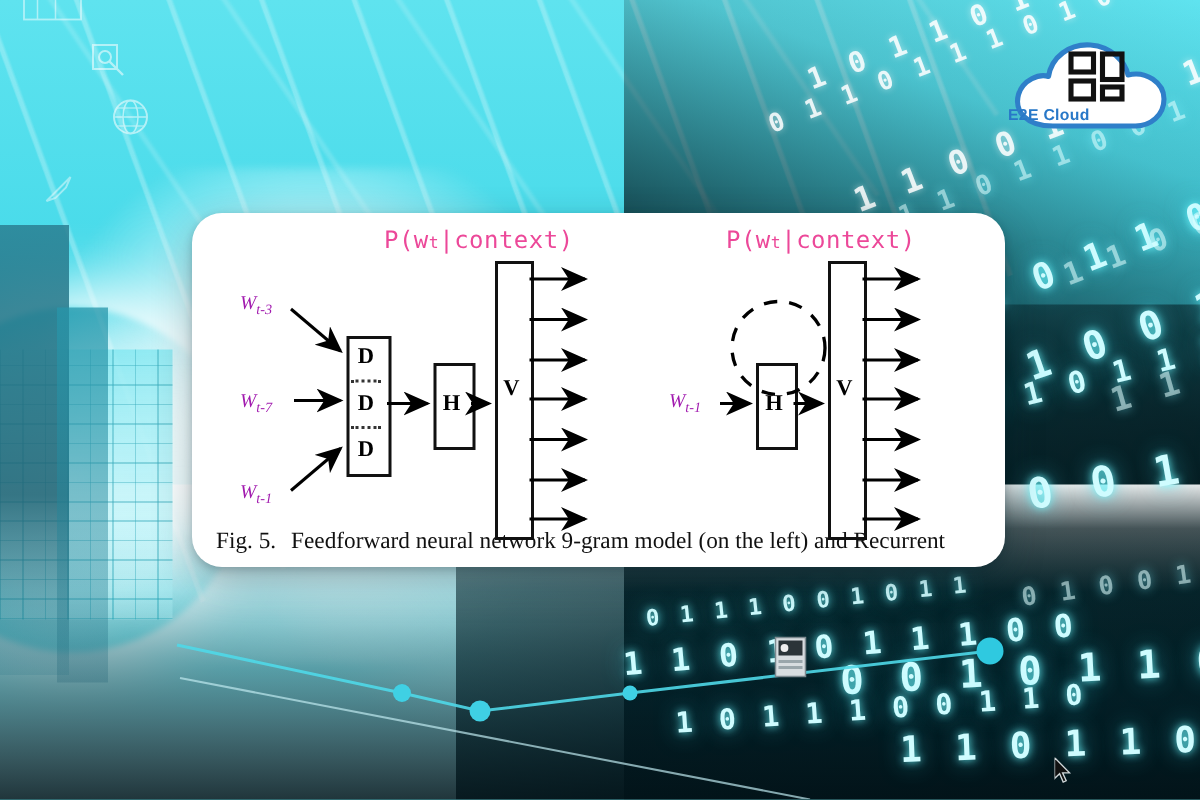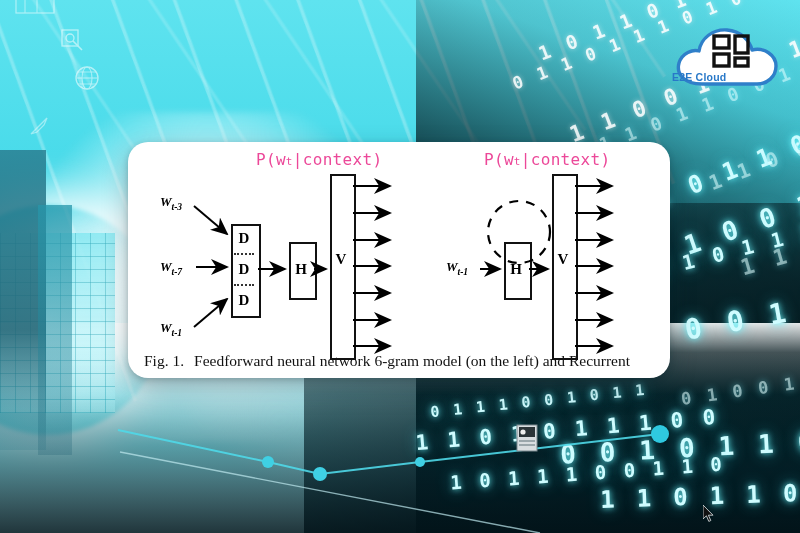--- a/index.html
+++ b/index.html
@@ -103,21 +103,21 @@
   }
   .fig-title .sub{font-size:11px;}
   .caption{
     position:absolute;left:16px;bottom:8px;
     font-family:"Liberation Serif","DejaVu Serif",serif;
     font-size:15.5px;color:#111;white-space:nowrap;
   }
   .caption .lbl{margin-right:10px;}
   .wlabel{
     position:absolute;font-family:"Liberation Serif","DejaVu Serif",serif;
-    font-style:italic;font-weight:700;font-size:13px;color:#000000;white-space:nowrap;
+    font-style:italic;font-weight:400;font-size:13px;color:#a21caf;white-space:nowrap;
   }
   .wlabel sub{font-size:9.5px;font-style:italic;}
   .boxlabel{
     position:absolute;display:flex;align-items:center;justify-content:center;
     font-family:"Liberation Serif","DejaVu Serif",serif;
     font-weight:700;font-size:15px;color:#000;
   }
   .unitbox{position:absolute;border:2px solid #111;background:#fff;}
   .dcol{position:absolute;border:2px solid #111;background:#fff;}
   .dotline{position:absolute;border-top:2px dotted #333;}
@@ -285,21 +285,21 @@
         <line x1="447" y1="44" x2="484" y2="44" stroke="#000" stroke-width="2" marker-end="url(#ah)"></line>
         <line x1="447" y1="71" x2="484" y2="71" stroke="#000" stroke-width="2" marker-end="url(#ah)"></line>
         <line x1="447" y1="98" x2="484" y2="98" stroke="#000" stroke-width="2" marker-end="url(#ah)"></line>
         <line x1="447" y1="124" x2="484" y2="124" stroke="#000" stroke-width="2" marker-end="url(#ah)"></line>
         <line x1="447" y1="151" x2="484" y2="151" stroke="#000" stroke-width="2" marker-end="url(#ah)"></line>
         <line x1="447" y1="178" x2="484" y2="178" stroke="#000" stroke-width="2" marker-end="url(#ah)"></line>
         <line x1="447" y1="204" x2="484" y2="204" stroke="#000" stroke-width="2" marker-end="url(#ah)"></line>
       </svg>
 
       <div class="caption">
-        <span class="lbl">Fig. 1.</span><span>Feedforward neural network 6-gram model (on the left) and Recurrent</span>
+        <span class="lbl">Fig. 5.</span><span>Feedforward neural network 9-gram model (on the left) and Recurrent</span>
       </div>
 
     </div>
   </div>
 
   <div class="logo">
     <svg width="116" height="72" viewBox="0 0 116 72">
       <path d="M30 62 C12 62 4 52 7 41 C10 31 21 27 27 29 C29 16 41 7 55 8 C69 9 78 19 80 28
                C92 25 104 33 104 44 C104 55 95 62 85 62 Z" fill="#ffffff" stroke="#2f7fc9" stroke-width="3.4" stroke-linejoin="round"></path>
     </svg>

